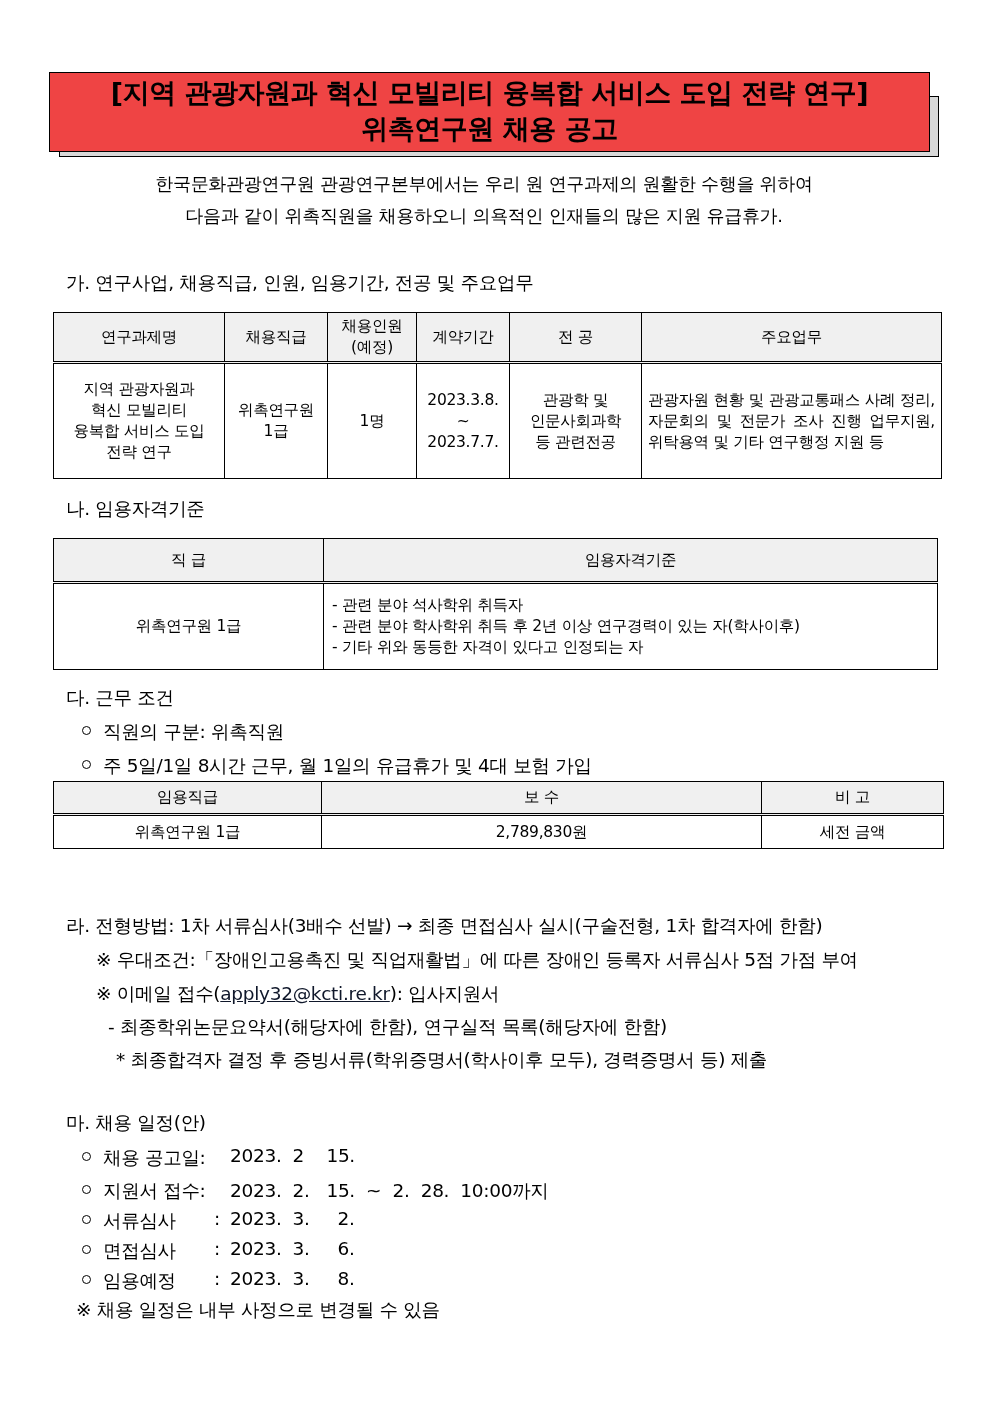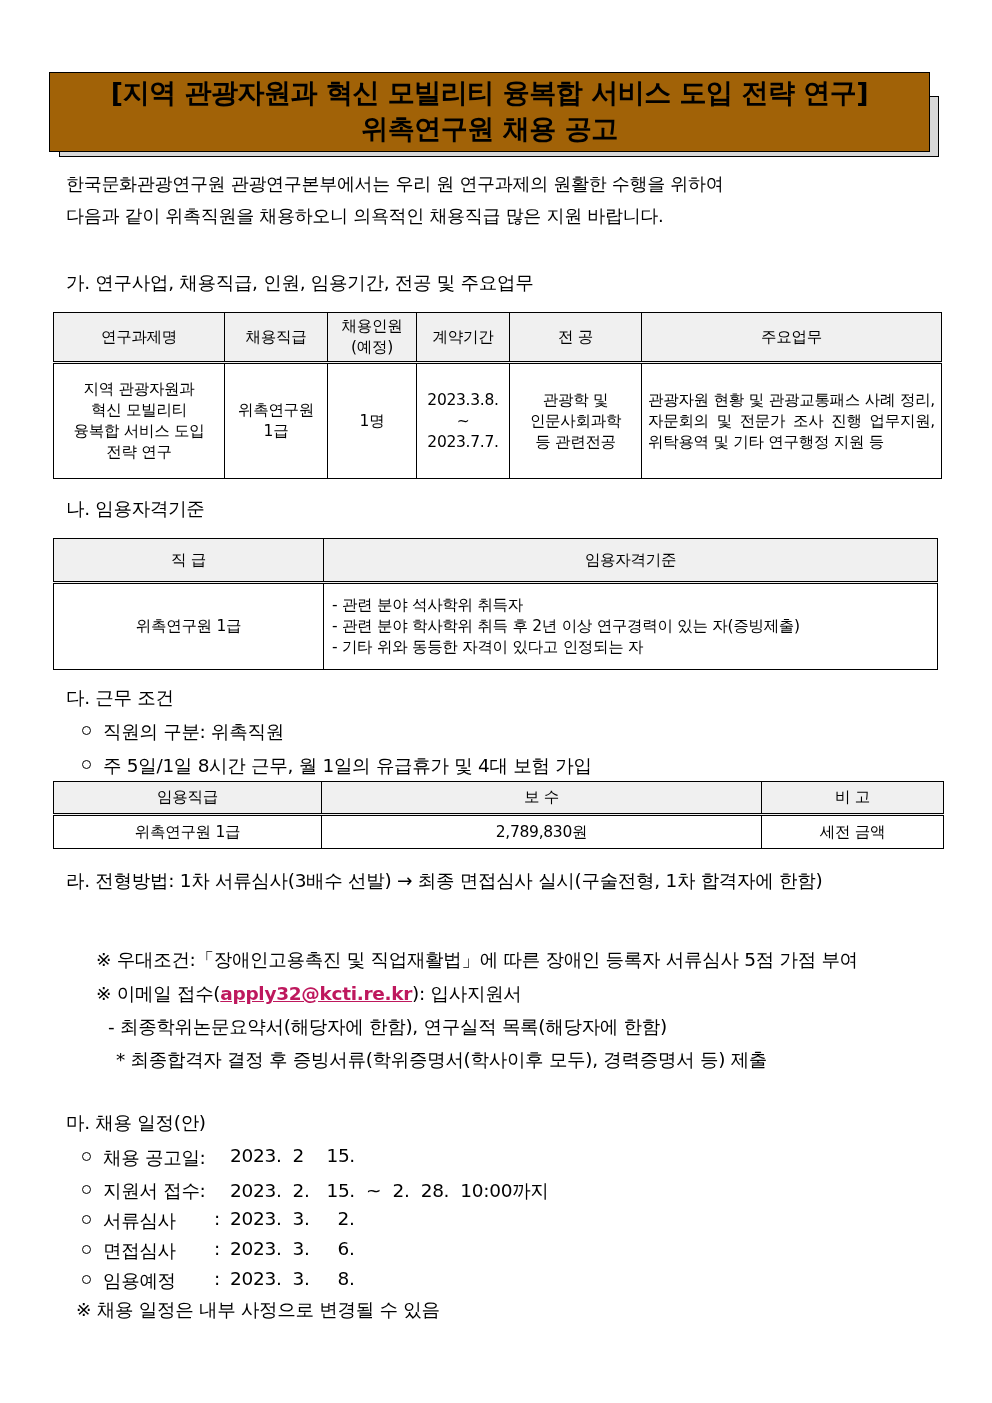--- a/index.html
+++ b/index.html
@@ -8,32 +8,32 @@
     font-family: "DejaVu Sans", "Liberation Sans", sans-serif; color: #000;
   }
 
   
   .title-shadow {
     position: absolute; left: 59px; top: 96px; width: 880px; height: 61px;
     background: #d8d8d8; border: 1.5px solid #000; box-sizing: border-box;
   }
   .title-box {
     position: absolute; left: 49px; top: 72px; width: 881px; height: 80px;
-    background: #a16207; border: 1.5px solid #000; box-sizing: border-box;
+    background: #ef4444; border: 1.5px solid #000; box-sizing: border-box;
     text-align: center;
   }
   .title-line {
     font-family: "DejaVu Sans", sans-serif; font-weight: bold;
     font-size: 27px; line-height: 36px; letter-spacing: -0.5px;
     white-space: nowrap;
   }
   .title-line.l1 { margin-top: 2px; }
 
   .intro {
-    position: absolute; left: 66px; width: 880px; 
+    position: absolute; left: 44px; width: 880px; text-align: center;
     font-size: 18px; line-height: 34px; letter-spacing: -0.3px; white-space: nowrap;
   }
 
   .section {
     position: absolute; left: 66px; font-size: 18.5px; white-space: nowrap; letter-spacing: -0.3px;
   }
   .line {
     position: absolute; font-size: 18.5px; white-space: nowrap; letter-spacing: -0.3px;
   }
   .bullet {
@@ -48,33 +48,33 @@
   }
   table.doc td, table.doc th {
     border: 1px solid #000; text-align: center; vertical-align: middle;
     font-weight: normal; padding: 0 4px; line-height: 21px;
   }
   table.doc thead th { background: #f0f0f0; border-bottom: 3px double #000; }
   table.doc { border: 1.5px solid #000; }
   .left { text-align: left !important; }
   .just { text-align: justify !important; text-align-last: left; margin-left: 24px; }
 
-  a.mail { color: #be185d; text-decoration: underline; font-weight: bold; }
+  a.mail { color: #0f172a; text-decoration: underline; }
 </style>
 </head>
 <body>
 
 <div class="title-shadow"></div>
 <div class="title-box">
   <div class="title-line l1">[지역 관광자원과 혁신 모빌리티 융복합 서비스 도입 전략 연구]</div>
   <div class="title-line">위촉연구원 채용 공고</div>
 </div>
 
 <div class="intro" style="top:167px;">한국문화관광연구원 관광연구본부에서는 우리 원 연구과제의 원활한 수행을 위하여</div>
-<div class="intro" style="top:199px;">다음과 같이 위촉직원을 채용하오니 의욕적인 채용직급 많은 지원 바랍니다.</div>
+<div class="intro" style="top:199px;">다음과 같이 위촉직원을 채용하오니 의욕적인 인재들의 많은 지원 유급휴가.</div>
 
 <div class="section" style="top:270px;">가. 연구사업, 채용직급, 인원, 임용기간, 전공 및 주요업무</div>
 <table class="doc" style="left:53px; top:312px; width:888px;">
   <colgroup>
     <col style="width:171px">
       <col style="width:103px">
       <col style="width:89px">
       <col style="width:93px">
       <col style="width:132px">
       <col style="width:300px">
@@ -130,21 +130,21 @@
     <tr style="height:44px;">
       <th>직 급</th>
       <th>임용자격기준</th>
     </tr>
   </thead>
   <tbody>
     <tr style="height:87px;">
       <td>위촉연구원 1급</td>
       <td class="left" style="padding-left:8px;">
         <div>- 관련 분야 석사학위 취득자</div>
-        <div>- 관련 분야 학사학위 취득 후 2년 이상 연구경력이 있는 자(증빙제출)</div>
+        <div>- 관련 분야 학사학위 취득 후 2년 이상 연구경력이 있는 자(학사이후)</div>
         <div>- 기타 위와 동등한 자격이 있다고 인정되는 자</div>
       </td>
     </tr>
   </tbody>
 </table>
 
 <div class="section" style="top:685px;">다. 근무 조건</div>
 <div class="line" style="left:82px; top:719px;">
   <span class="bullet"></span><span>직원의 구분: 위촉직원</span>
 </div>
@@ -169,21 +169,21 @@
   </thead>
   <tbody>
     <tr style="height:34px;">
       <td>위촉연구원 1급</td>
       <td>2,789,830원</td>
       <td>세전 금액</td>
     </tr>
   </tbody>
 </table>
 
-<div class="section" style="top:868px;">라. 전형방법: 1차 서류심사(3배수 선발) → 최종 면접심사 실시(구술전형, 1차 합격자에 한함)</div>
+<div class="section" style="top:913px;">라. 전형방법: 1차 서류심사(3배수 선발) → 최종 면접심사 실시(구술전형, 1차 합격자에 한함)</div>
 <div class="line" style="left:96px; top:947px;">※ 우대조건:「장애인고용촉진 및 직업재활법」에 따른 장애인 등록자 서류심사 5점 가점 부여</div>
 <div class="line" style="left:96px; top:981px;">
   <span>※ 이메일 접수(</span><a class="mail">apply32@kcti.re.kr</a><span>): 입사지원서</span>
 </div>
 <div class="line" style="left:108px; top:1014px;">- 최종학위논문요약서(해당자에 한함), 연구실적 목록(해당자에 한함)</div>
 <div class="line" style="left:116px; top:1047px;">* 최종합격자 결정 후 증빙서류(학위증명서(학사이후 모두), 경력증명서 등) 제출</div>
 
 <div class="section" style="top:1110px;">마. 채용 일정(안)</div>
 
 <div class="line" style="left:82px; top:1145px;">

